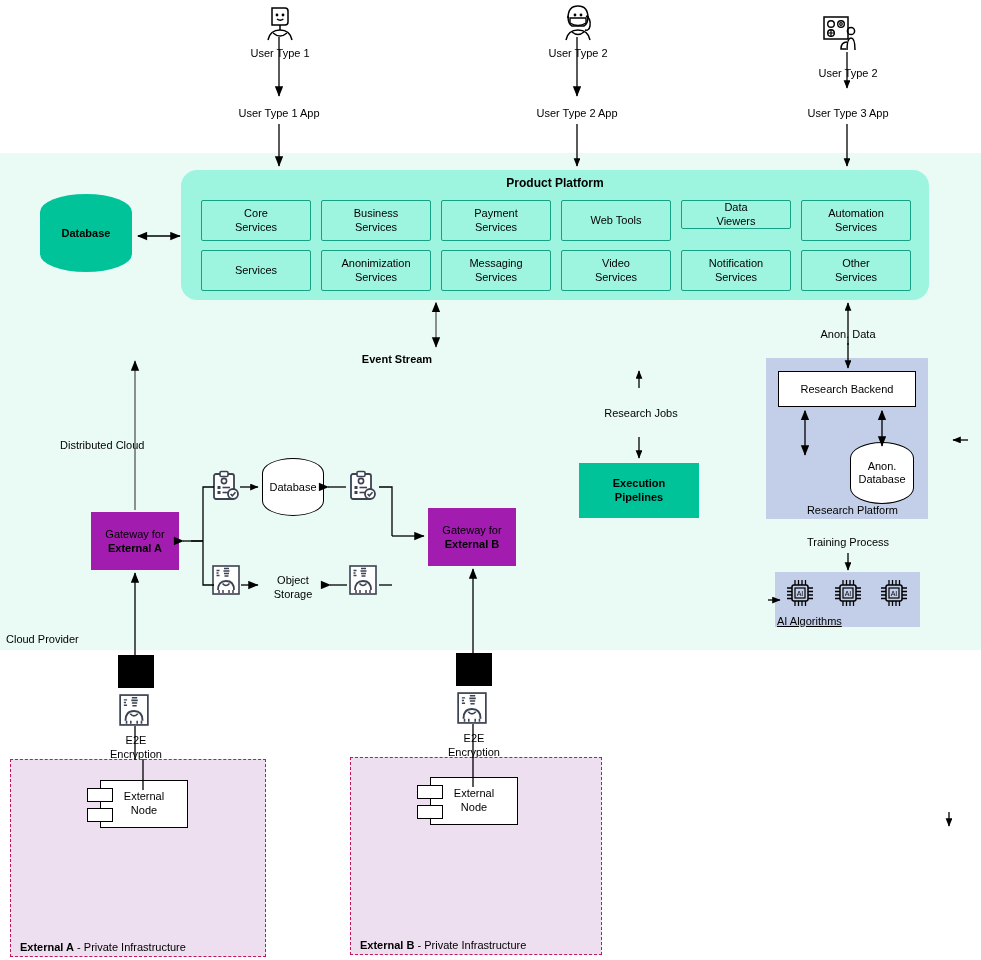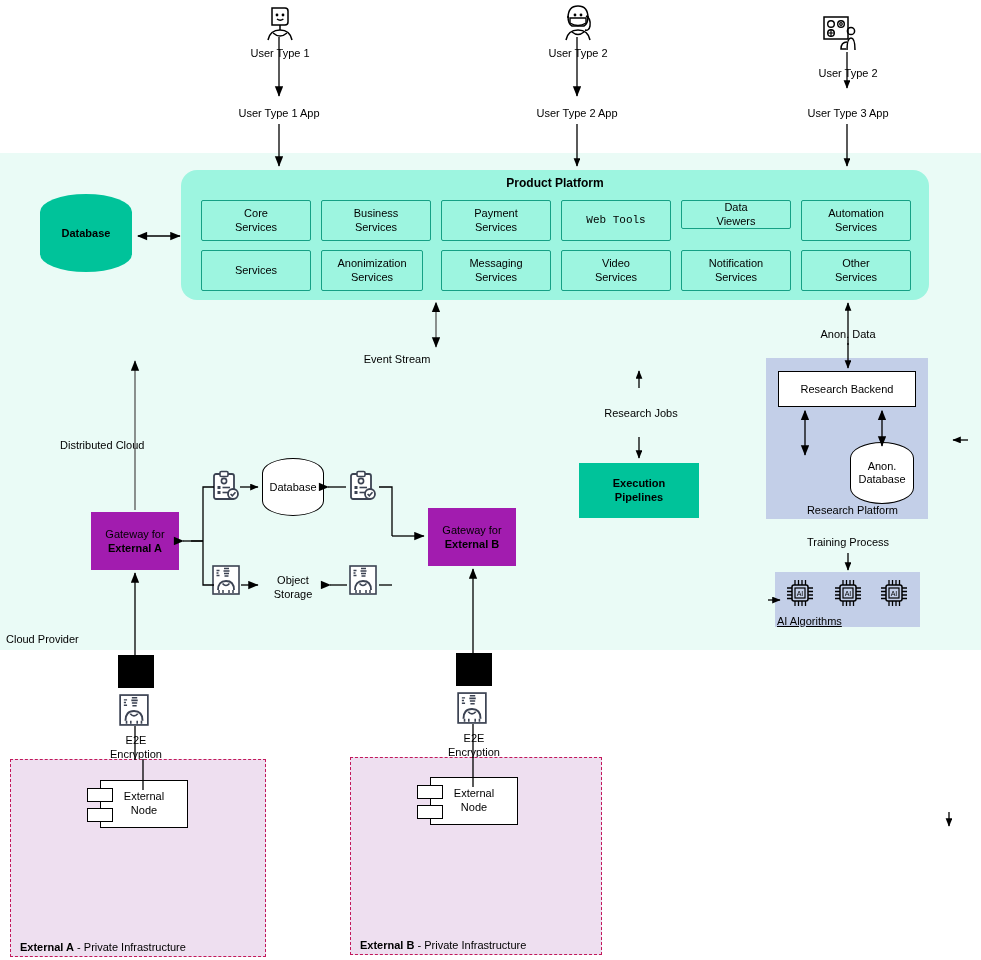--- a/index.html
+++ b/index.html
@@ -9,21 +9,21 @@
     background: #ffffff;
     font-family: "Liberation Sans", sans-serif;
     color: #000000;
     position: relative;
     overflow: hidden;
     font-size: 11px;
   }
   #stage { position:absolute; left:0; top:0; width:981px; height:960px; }
   .abs { position:absolute; }
   .lbl { position:absolute; text-align:center; line-height:1.25; white-space:pre-line; font-size:11px; }
-  .bold { font-weight:normal; }
+  .bold { font-weight:bold; }
 
   
   #cloud-region {
     left:0; top:153px; width:981px; height:497px;
     background:#EAFBF6;
   }
   #cloud-provider-label { left:6px; top:633px; width:160px; text-align:left; }
 
   #product-platform {
     left:181px; top:170px; width:748px; height:130px;
@@ -180,28 +180,28 @@
 
   <div class="abs" id="product-platform"></div>
   <div class="abs" id="pp-title">Product Platform</div>
 
   <div class="svc" style="left:201px; top:200px; width:110px; height:41px;">Core
 Services</div>
   <div class="svc" style="left:321px; top:200px; width:110px; height:41px;">Business
 Services</div>
   <div class="svc" style="left:441px; top:200px; width:110px; height:41px;">Payment
 Services</div>
-  <div class="svc" style="left:561px; top:200px; width:110px; height:41px;font-family:Liberation Mono, monospace;">Web Tools</div>
+  <div class="svc" style="left:561px; top:200px; width:110px; height:41px;">Web Tools</div>
   <div class="svc" style="left:681px; top:200px; width:110px; height:29px;">Data
 Viewers</div>
   <div class="svc" style="left:801px; top:200px; width:110px; height:41px;">Automation
 Services</div>
 
   <div class="svc" style="left:201px; top:250px; width:110px; height:41px;">Services</div>
-  <div class="svc" style="left:321px; top:250px; width:102px; height:41px;">Anonimization
+  <div class="svc" style="left:321px; top:250px; width:110px; height:41px;">Anonimization
 Services</div>
   <div class="svc" style="left:441px; top:250px; width:110px; height:41px;">Messaging
 Services</div>
   <div class="svc" style="left:561px; top:250px; width:110px; height:41px;">Video
 Services</div>
   <div class="svc" style="left:681px; top:250px; width:110px; height:41px;">Notification
 Services</div>
   <div class="svc" style="left:801px; top:250px; width:110px; height:41px;">Other
 Services</div>
 

